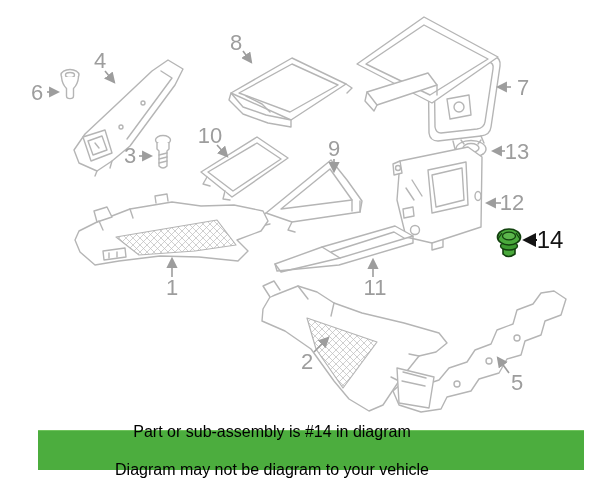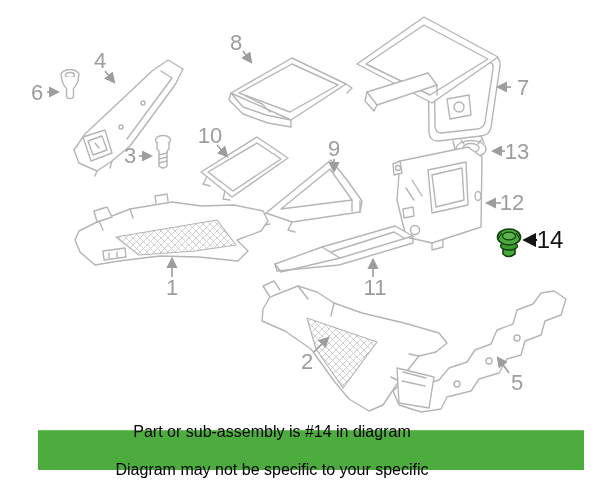--- a/index.html
+++ b/index.html
@@ -179,15 +179,15 @@
       <text class="lbl" x="210" y="143">10</text>
       <text class="lbl" x="375" y="295">11</text>
       <text class="lbl" x="512" y="210">12</text>
       <text class="lbl" x="517" y="159">13</text>
       <text class="lbl14" x="550" y="248">14</text>
     </g>
   </svg>
 
   <div class="banner">
     <div class="banner-line">Part or sub-assembly is #14 in diagram</div>
-    <div class="banner-line">Diagram may not be specific to your specific</div>
+    <div class="banner-line">Diagram may not be diagram to your vehicle</div>
   </div>
 </div>
 
 </body></html>

